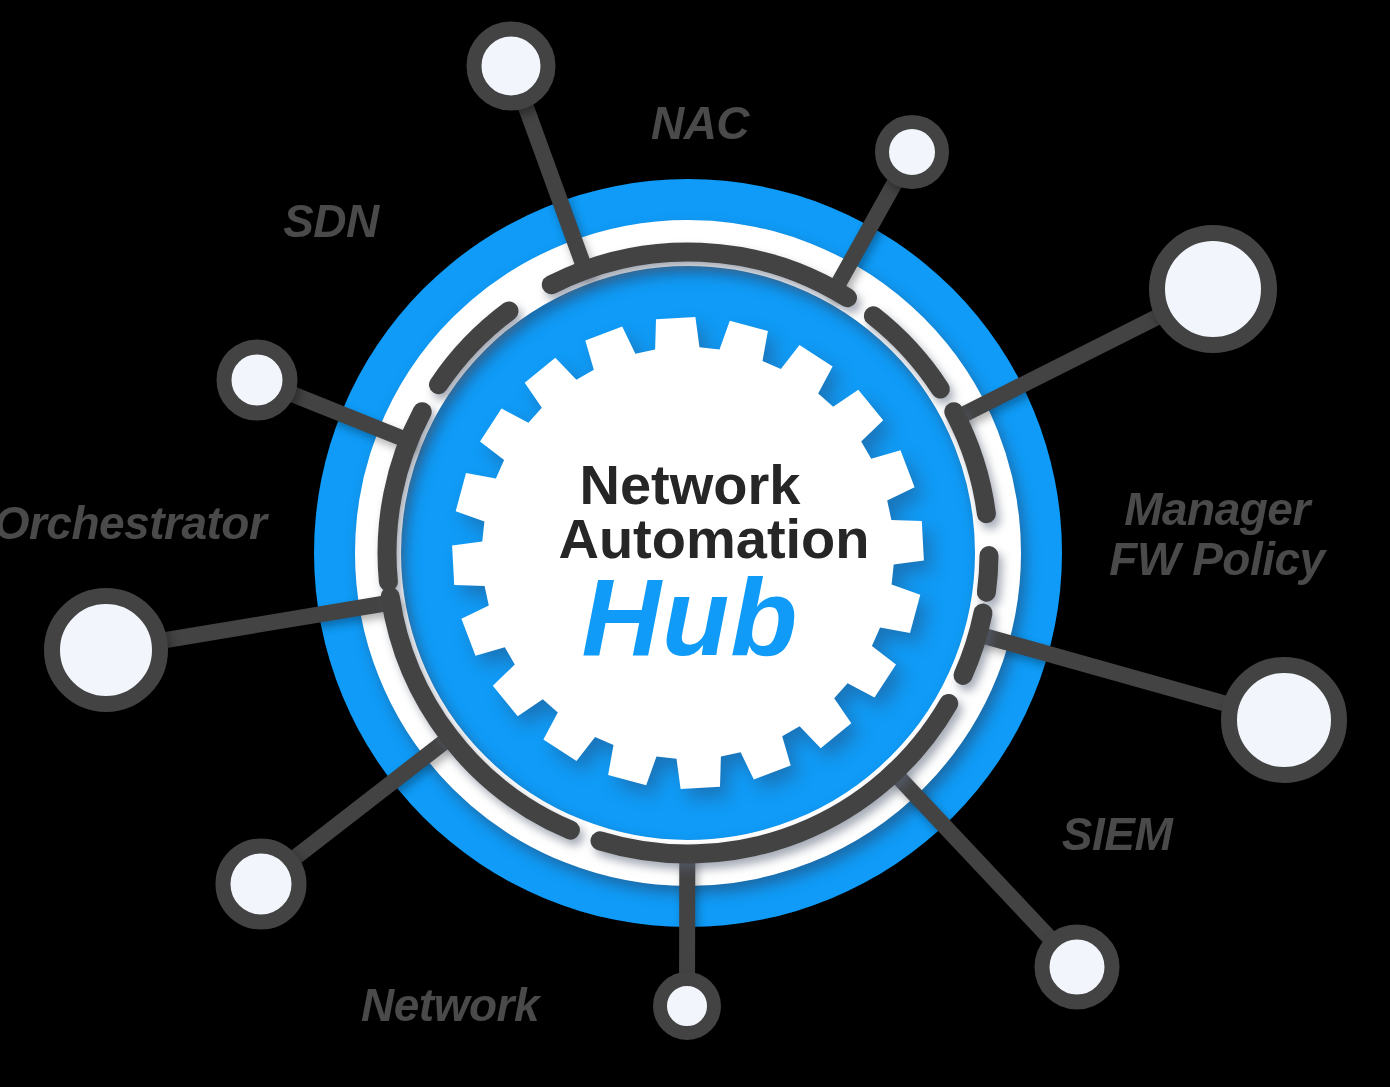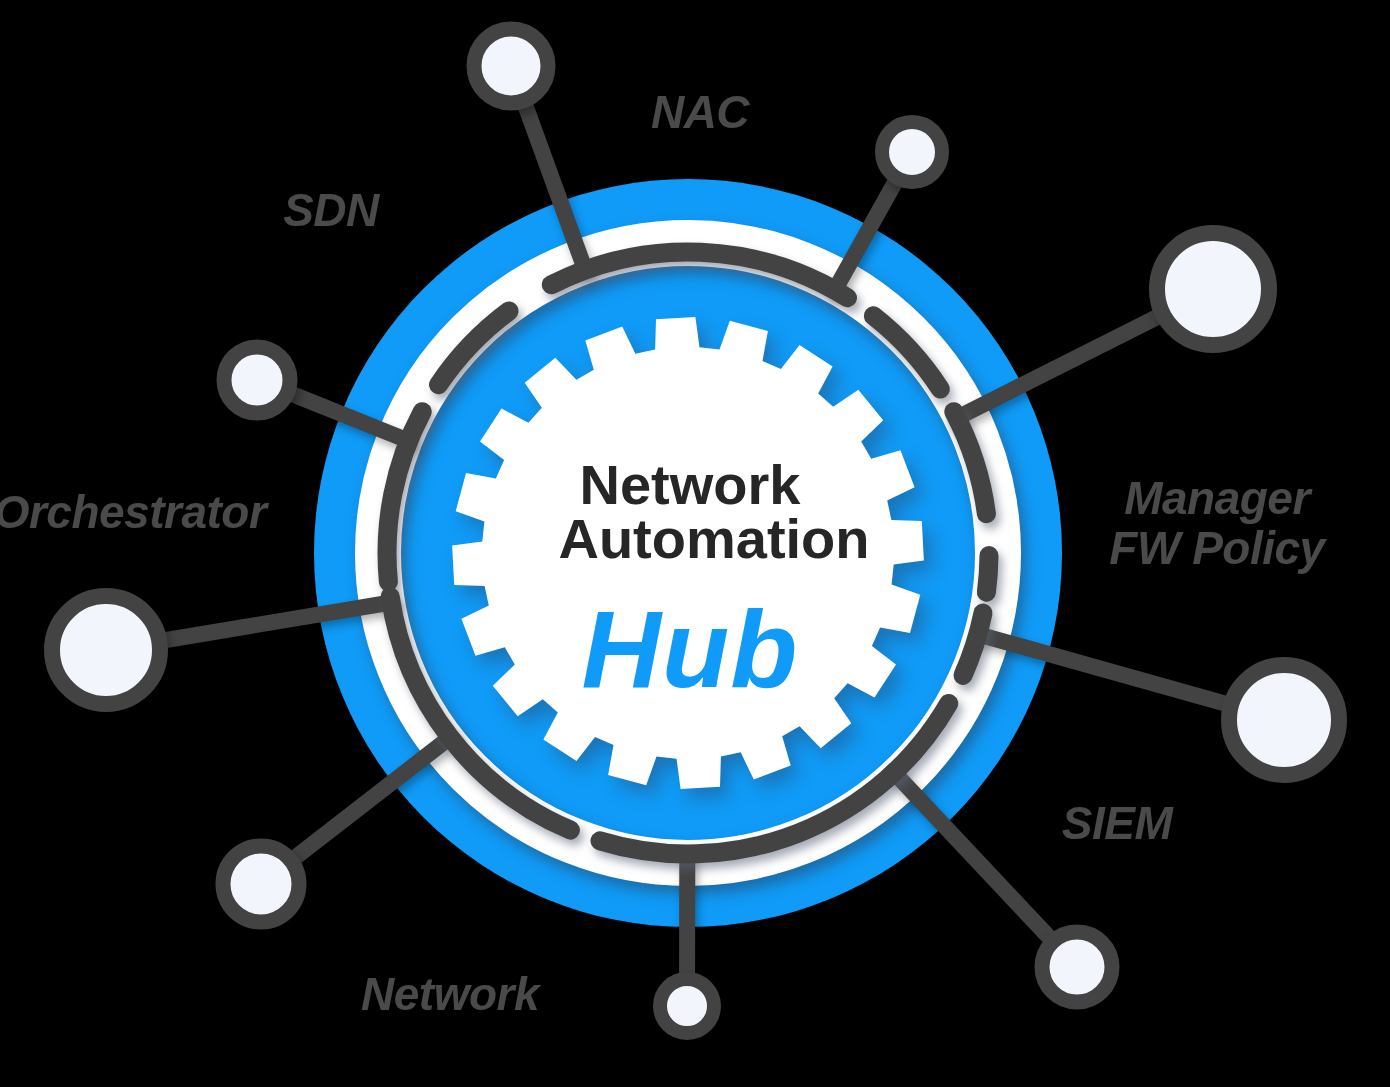--- a/index.html
+++ b/index.html
@@ -26,20 +26,21 @@
     font-family:"Liberation Sans",sans-serif;
     font-style:italic;
     font-weight:700;
     font-size:46px;
     line-height:50px;
     letter-spacing:-0.5px;
     color:var(--label);
     white-space:nowrap;
     text-align:center;
     z-index:3;
+    margin-top:11px;
   }
   .title-line{
     position:absolute;
     transform:translate(-50%,-50%);
     font-family:"Liberation Sans",sans-serif;
     font-weight:700;
     color:var(--title);
     white-space:nowrap;
     z-index:4;
     line-height:1;
@@ -90,21 +91,21 @@
         <circle cx="1077" cy="967" r="35" fill="#F2F6FC" stroke="#434343" stroke-width="15"></circle>
         <circle cx="687" cy="1006" r="27" fill="#F2F6FC" stroke="#434343" stroke-width="14"></circle>
         <circle cx="261" cy="884" r="38" fill="#F2F6FC" stroke="#434343" stroke-width="15"></circle>
         <circle cx="106" cy="650" r="54" fill="#F2F6FC" stroke="#434343" stroke-width="16"></circle>
         <circle cx="257" cy="380" r="33" fill="#F2F6FC" stroke="#434343" stroke-width="15"></circle>
       </g>
     </svg>
 
   <div class="title-line title-small" style="left:690px;top:485px;">Network</div>
   <div class="title-line title-small" style="left:714px;top:539px;">Automation</div>
-  <div class="title-line title-hub" style="left:690px;top:617px;margin-top:32px;">Hub</div>
+  <div class="title-line title-hub" style="left:690px;top:617px;">Hub</div>
 
   <div class="spoke-label" style="left:700px;top:112px;">NAC</div>
   <div class="spoke-label" style="left:1217px;top:523px;">
     <div>Manager</div>
     <div>FW Policy</div>
   </div>
   <div class="spoke-label" style="left:1117px;top:823px;">SIEM</div>
   <div class="spoke-label" style="left:450px;top:994px;">
     <div>Network</div>
   </div>

